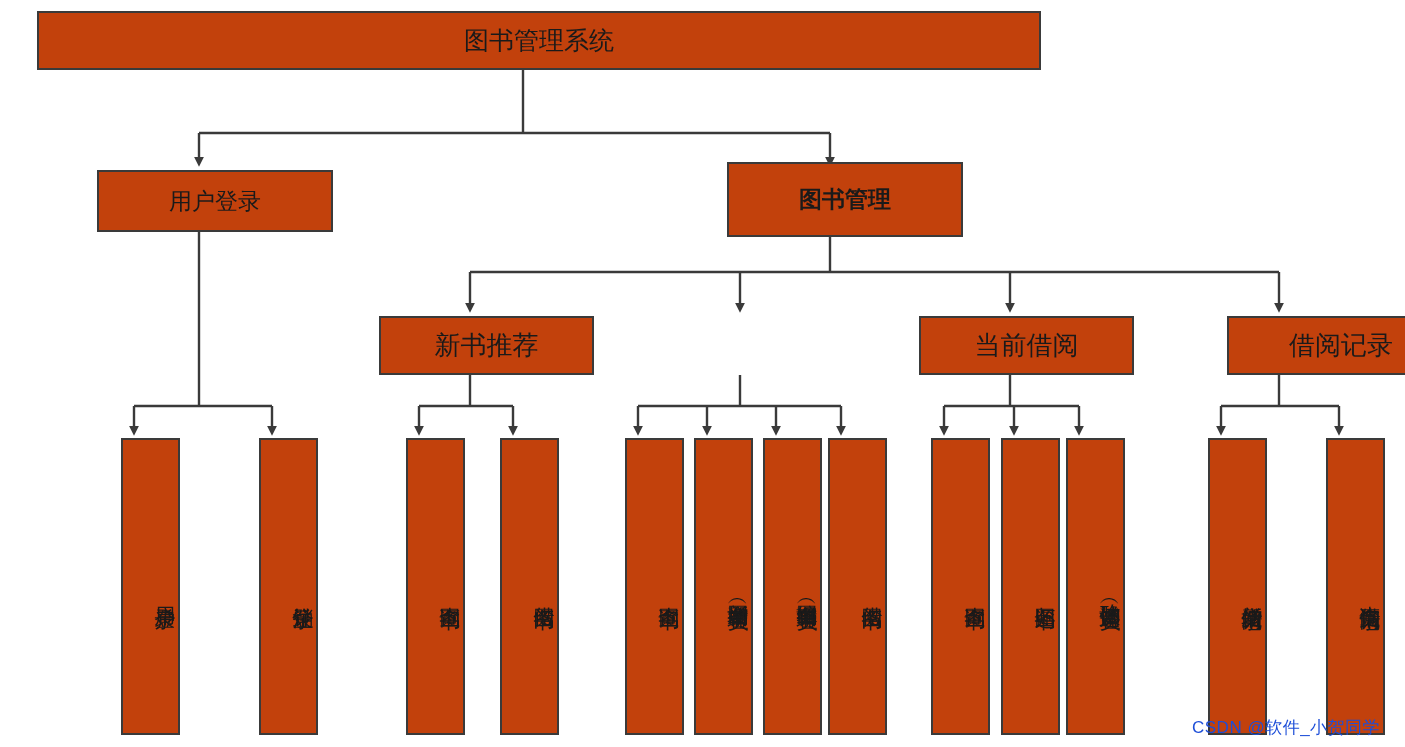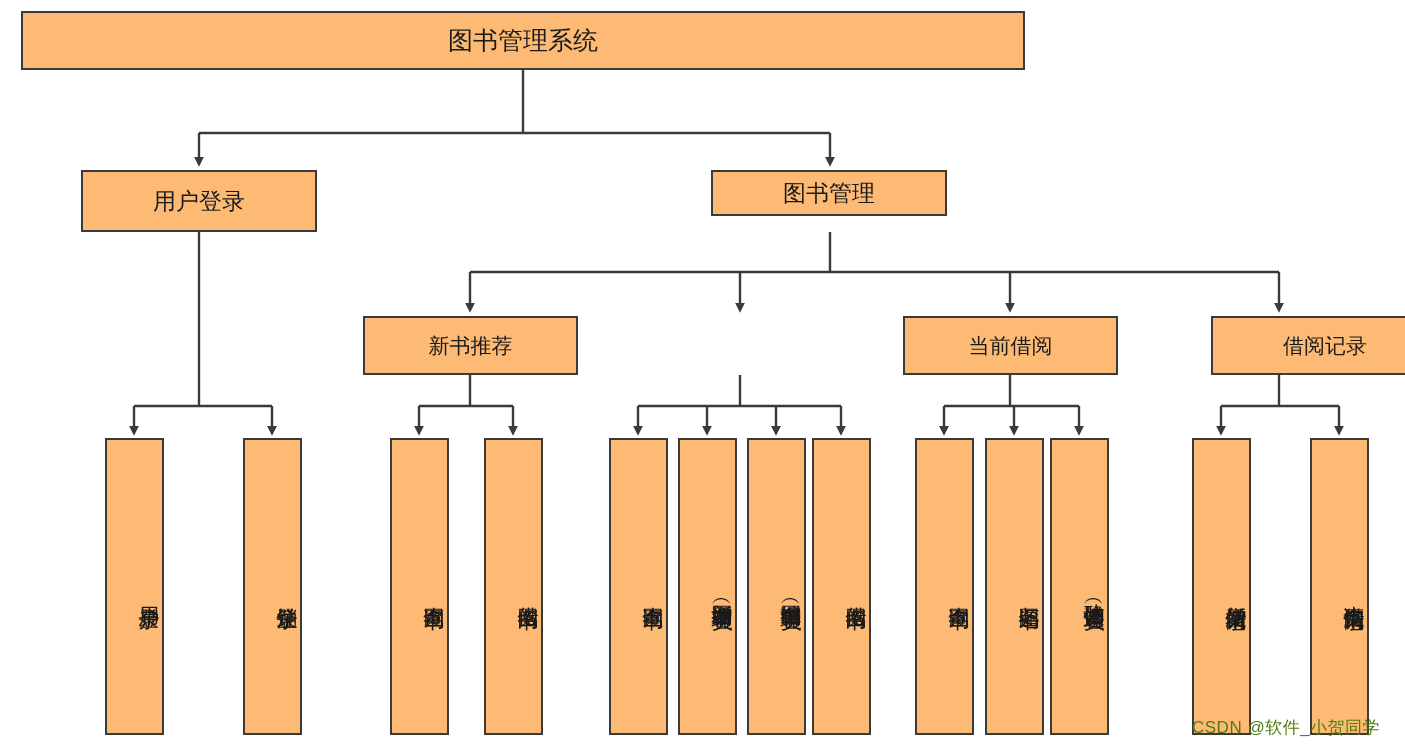--- a/index.html
+++ b/index.html
@@ -22,55 +22,56 @@
     left: 0;
     top: 0;
     width: 1405px;
     height: 747px;
     pointer-events: none;
   }
   .node {
     position: absolute;
     box-sizing: border-box;
     border: 2px solid #3a3a3a;
-    background: #fdba74;
+    background: #c2410c;
     display: flex;
     align-items: center;
     justify-content: center;
     color: #1a1a1a;
     line-height: 1.22;
     text-align: center;
+    margin-left: 16px;
   }
   .node.root {
     font-size: 25px;
   }
   .node.level2 {
     font-size: 23px;
   }
   .node.level3 {
-    font-size: 21px;
+    font-size: 26px;
   }
   .node.leaf {
     font-size: 21px;
     writing-mode: vertical-rl;
     text-orientation: upright;
     padding-top: 10px;
     align-items: flex-start;
     justify-content: center;
     letter-spacing: 1px;
   }
   .node.leaf .txt {
     writing-mode: vertical-rl;
     text-orientation: upright;
     white-space: nowrap;
   }
   .watermark {
     position: absolute;
     font-size: 17px;
-    color: #4d7c0f;
+    color: #1d4ed8;
     white-space: nowrap;
     letter-spacing: 0.5px;
   }
 </style>
 </head>
 <body>
 
 <div id="canvas">
 
   <svg id="wires" viewBox="0 0 1405 747" xmlns="http://www.w3.org/2000/svg">
@@ -123,21 +124,21 @@
     </g>
   </svg>
 
   <div class="node root" style="left:21px; top:11px; width:1004px; height:59px;">
     <span class="txt">图书管理系统</span>
   </div>
 
   <div class="node level2" style="left:81px; top:170px; width:236px; height:62px;">
     <span class="txt">用户登录</span>
   </div>
-  <div class="node level2" style="left:711px; top:170px; width:236px; height:46px;">
+  <div class="node level2" style="left:711px; top:162px; width:236px; height:75px;font-weight:bold;">
     <span class="txt">图书管理</span>
   </div>
 
   <div class="node level3" style="left:363px; top:316px; width:215px; height:59px;">
     <span class="txt">新书推荐</span>
   </div>
   <div class="node level3" style="left:903px; top:316px; width:215px; height:59px;text-align:right;">
     <span class="txt">当前借阅</span>
   </div>
   <div class="node level3" style="left:1211px; top:316px; width:228px; height:59px;">

